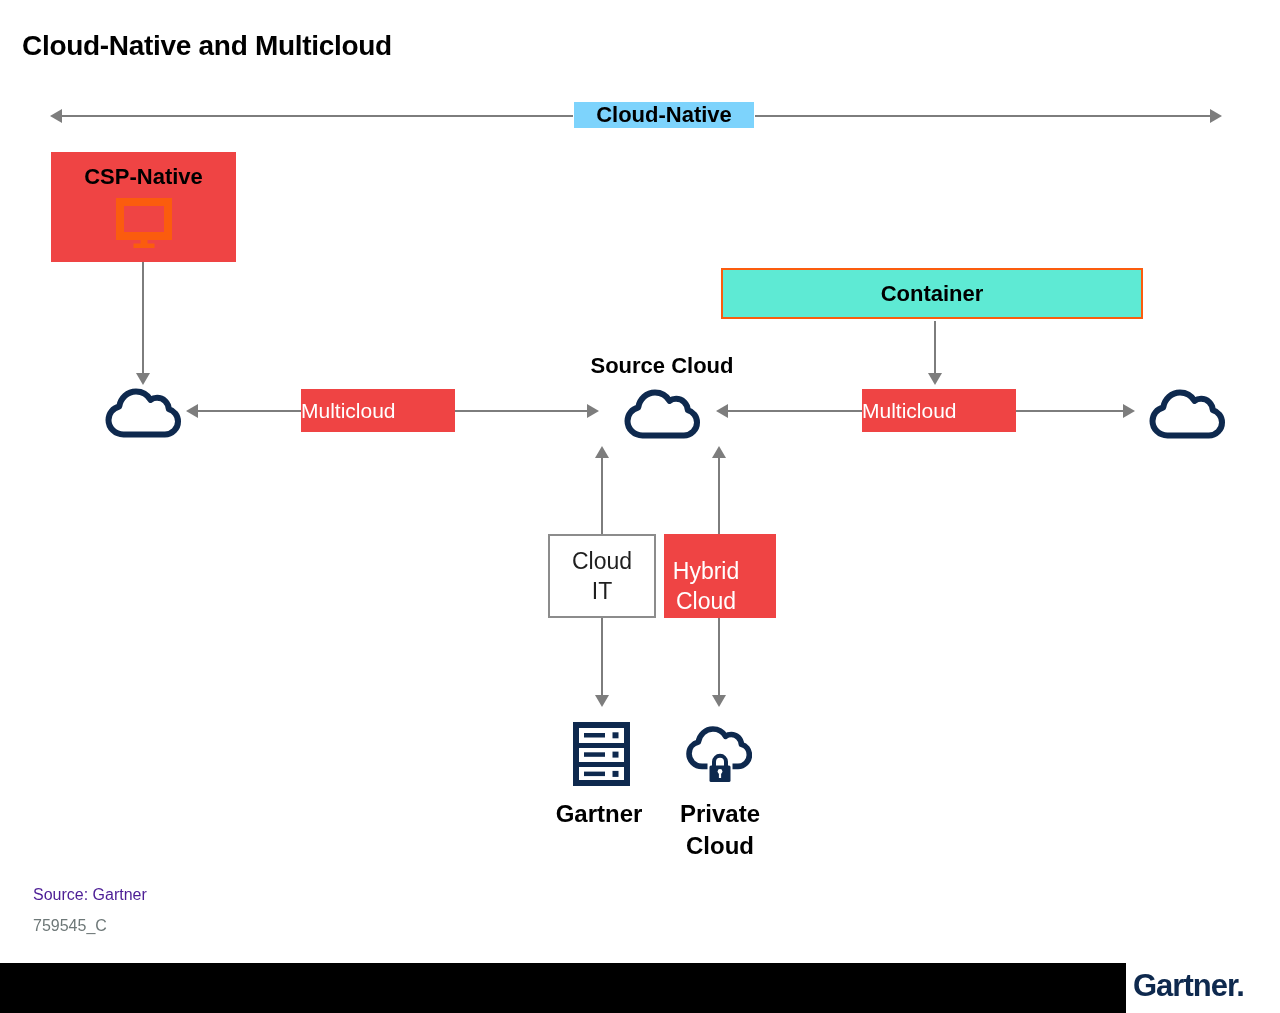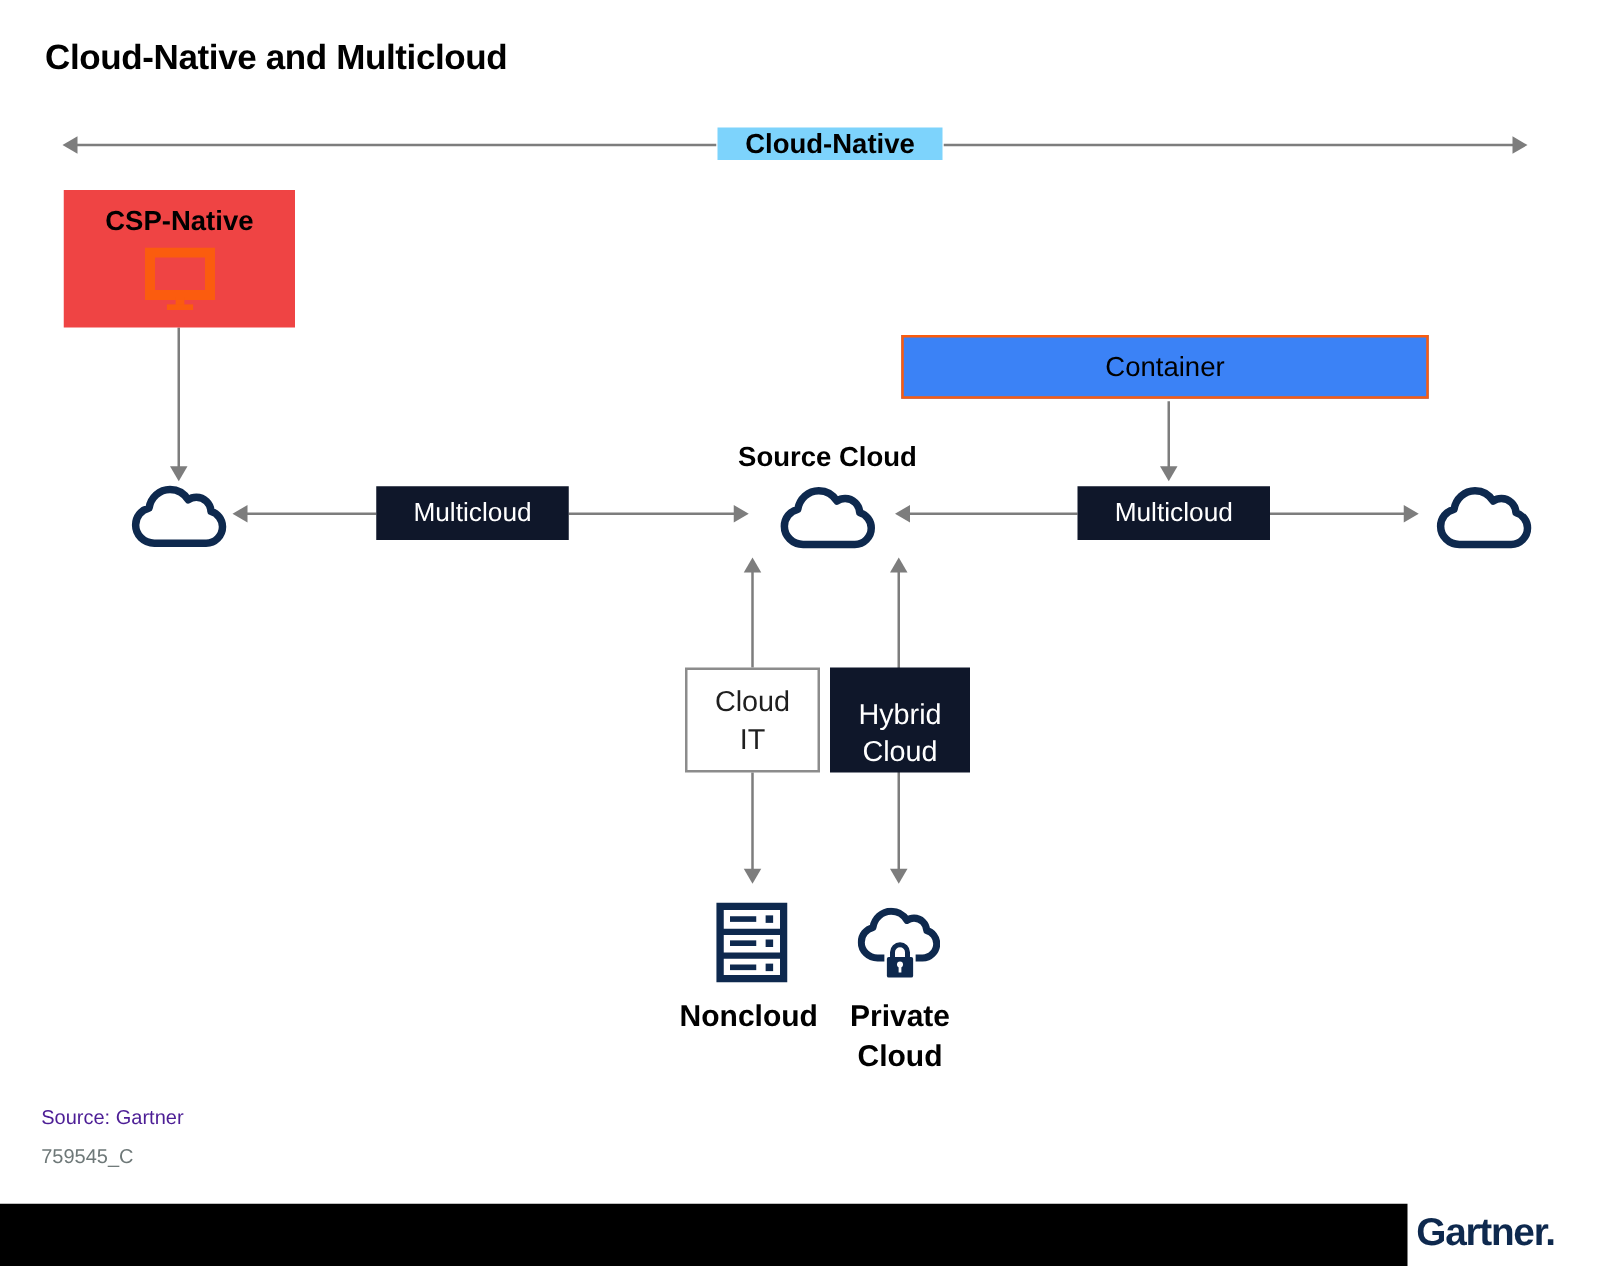--- a/index.html
+++ b/index.html
@@ -4,44 +4,44 @@
 <style>
   * { margin:0; padding:0; box-sizing:border-box; }
   html,body { background:#ffffff; }
   .stage {
     position:relative; width:1280px; height:1013px; background:#ffffff;
     font-family:"Liberation Sans","DejaVu Sans",sans-serif; color:#000;
     overflow:hidden;
   }
   .abs { position:absolute; }
 
-  .page-title { left:36px; top:30px; font-size:28px; font-weight:bold; letter-spacing:-0.3px; color:#000; }
+  .page-title { left:22px; top:30px; font-size:28px; font-weight:bold; letter-spacing:-0.3px; color:#000; }
 
   
   .hline { height:2px; background:#7d7d7d; z-index:0; }
   .vline { width:2px;  background:#7d7d7d; z-index:0; }
   .ah { width:0; height:0; z-index:0; }
   .ah-left  { border-top:7px solid transparent; border-bottom:7px solid transparent; border-right:12px solid #7d7d7d; }
   .ah-right { border-top:7px solid transparent; border-bottom:7px solid transparent; border-left:12px solid #7d7d7d; }
   .ah-down  { border-left:7px solid transparent; border-right:7px solid transparent; border-top:12px solid #7d7d7d; }
   .ah-up    { border-left:7px solid transparent; border-right:7px solid transparent; border-bottom:12px solid #7d7d7d; }
 
   .axis-label { left:574px; top:102px; width:180px; text-align:center; font-size:22px; font-weight:bold; background:#7dd3fc; }
 
   .panel { background:#ef4444; z-index:1; text-align:center; }
   .panel-title { font-size:22px; font-weight:bold; padding-top:12px; }
   .monitor-row { display:flex; justify-content:center; gap:45px; margin-top:8px; }
 
   .csp-panel { left:51px; top:152px; width:185px; height:110px; }
   .cn-panel  { left:721px; top:152px; width:422px; height:111px; }
 
-  .container-box { left:721px; top:268px; width:422px; height:51px; background:#3b82f6; border:2px solid #fb5c0e;
-                   display:flex; align-items:center; justify-content:center; font-size:22px; font-weight:normal; z-index:1; }
+  .container-box { left:721px; top:268px; width:422px; height:51px; background:#5eead4; border:2px solid #fb5c0e;
+                   display:flex; align-items:center; justify-content:center; font-size:22px; font-weight:bold; z-index:1; }
 
-  .navy-box { background:#0f172a; color:#fff; display:flex; align-items:center; justify-content:center; z-index:2; }
+  .navy-box { background:#ef4444; color:#fff; display:flex; align-items:center; z-index:2; }
   .mc-left  { left:301px; top:389px; width:154px; height:43px; font-size:21px; font-weight:500; }
   .mc-right { left:862px; top:389px; width:154px; height:43px; font-size:21px; font-weight:500; }
 
   .public-cloud-label { left:572px; top:353px; width:180px; text-align:center; font-size:22px; font-weight:bold; }
 
   .hybrid-it { left:548px; top:534px; width:108px; height:84px; background:#fff; border:2px solid #8c8c8c;
                display:flex; align-items:center; justify-content:center; z-index:2; }
   .hybrid-it .lbl { width:80px; text-align:center; font-size:23px; line-height:30px; color:#1f1f1f; }
   .hybrid-cloud { left:664px; top:534px; width:112px; height:84px; }
   .hybrid-cloud .lbl { width:84px; text-align:center; font-size:23px; line-height:30px; font-weight:500;margin-top:20px; }
@@ -164,21 +164,21 @@
   <div class="abs hybrid-it">
     <div class="lbl">Cloud IT</div>
   </div>
   <div class="abs navy-box hybrid-cloud">
     <div class="lbl">Hybrid Cloud</div>
   </div>
 
   <span class="abs icon-wrap" style="left:573px; top:722px;"><svg width="57" height="64" viewBox="0 0 57 64">
         <use href="#server"></use>
       </svg></span>
-  <div class="abs bottom-label noncloud-label">Noncloud</div>
+  <div class="abs bottom-label noncloud-label">Gartner</div>
 
   <span class="abs icon-wrap" style="left:686px; top:726px;"><svg width="66" height="58" viewBox="0 0 66 58">
         <use href="#cloudlock"></use>
       </svg></span>
   <div class="abs bottom-label private-label">Private Cloud</div>
 
   <div class="abs source-text">Source: Gartner</div>
   <div class="abs figure-id">759545_C</div>
   <div class="abs footer-bar"></div>
   <div class="abs brand-logo">Gartner.</div>

